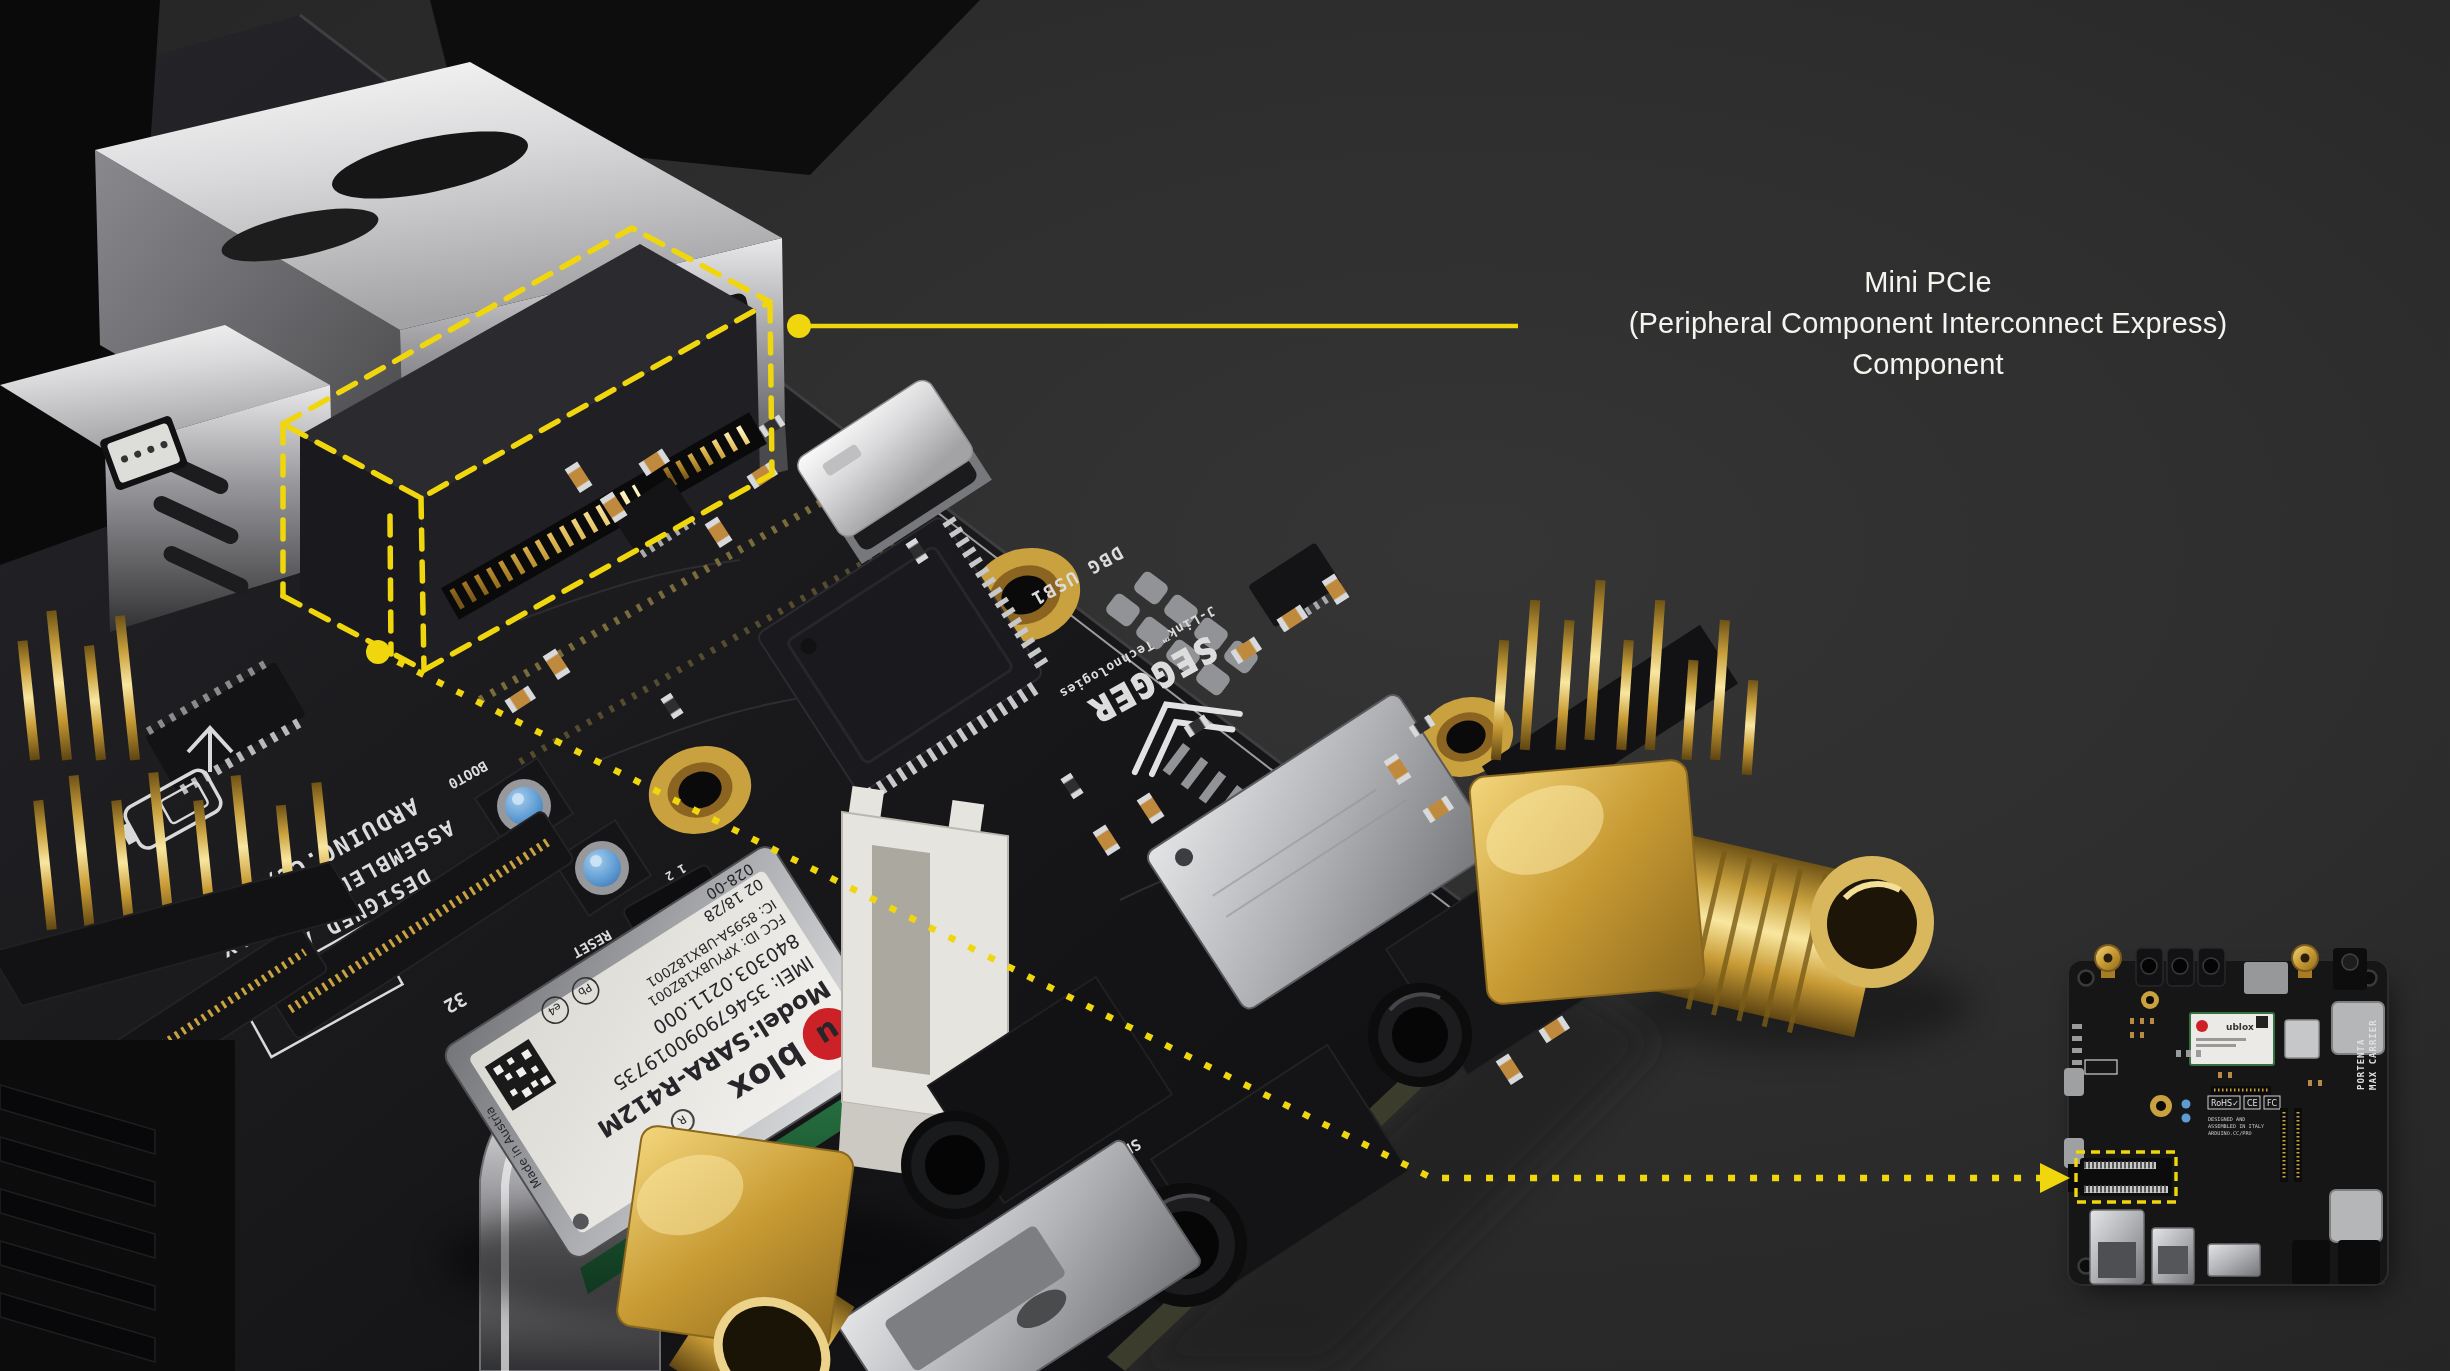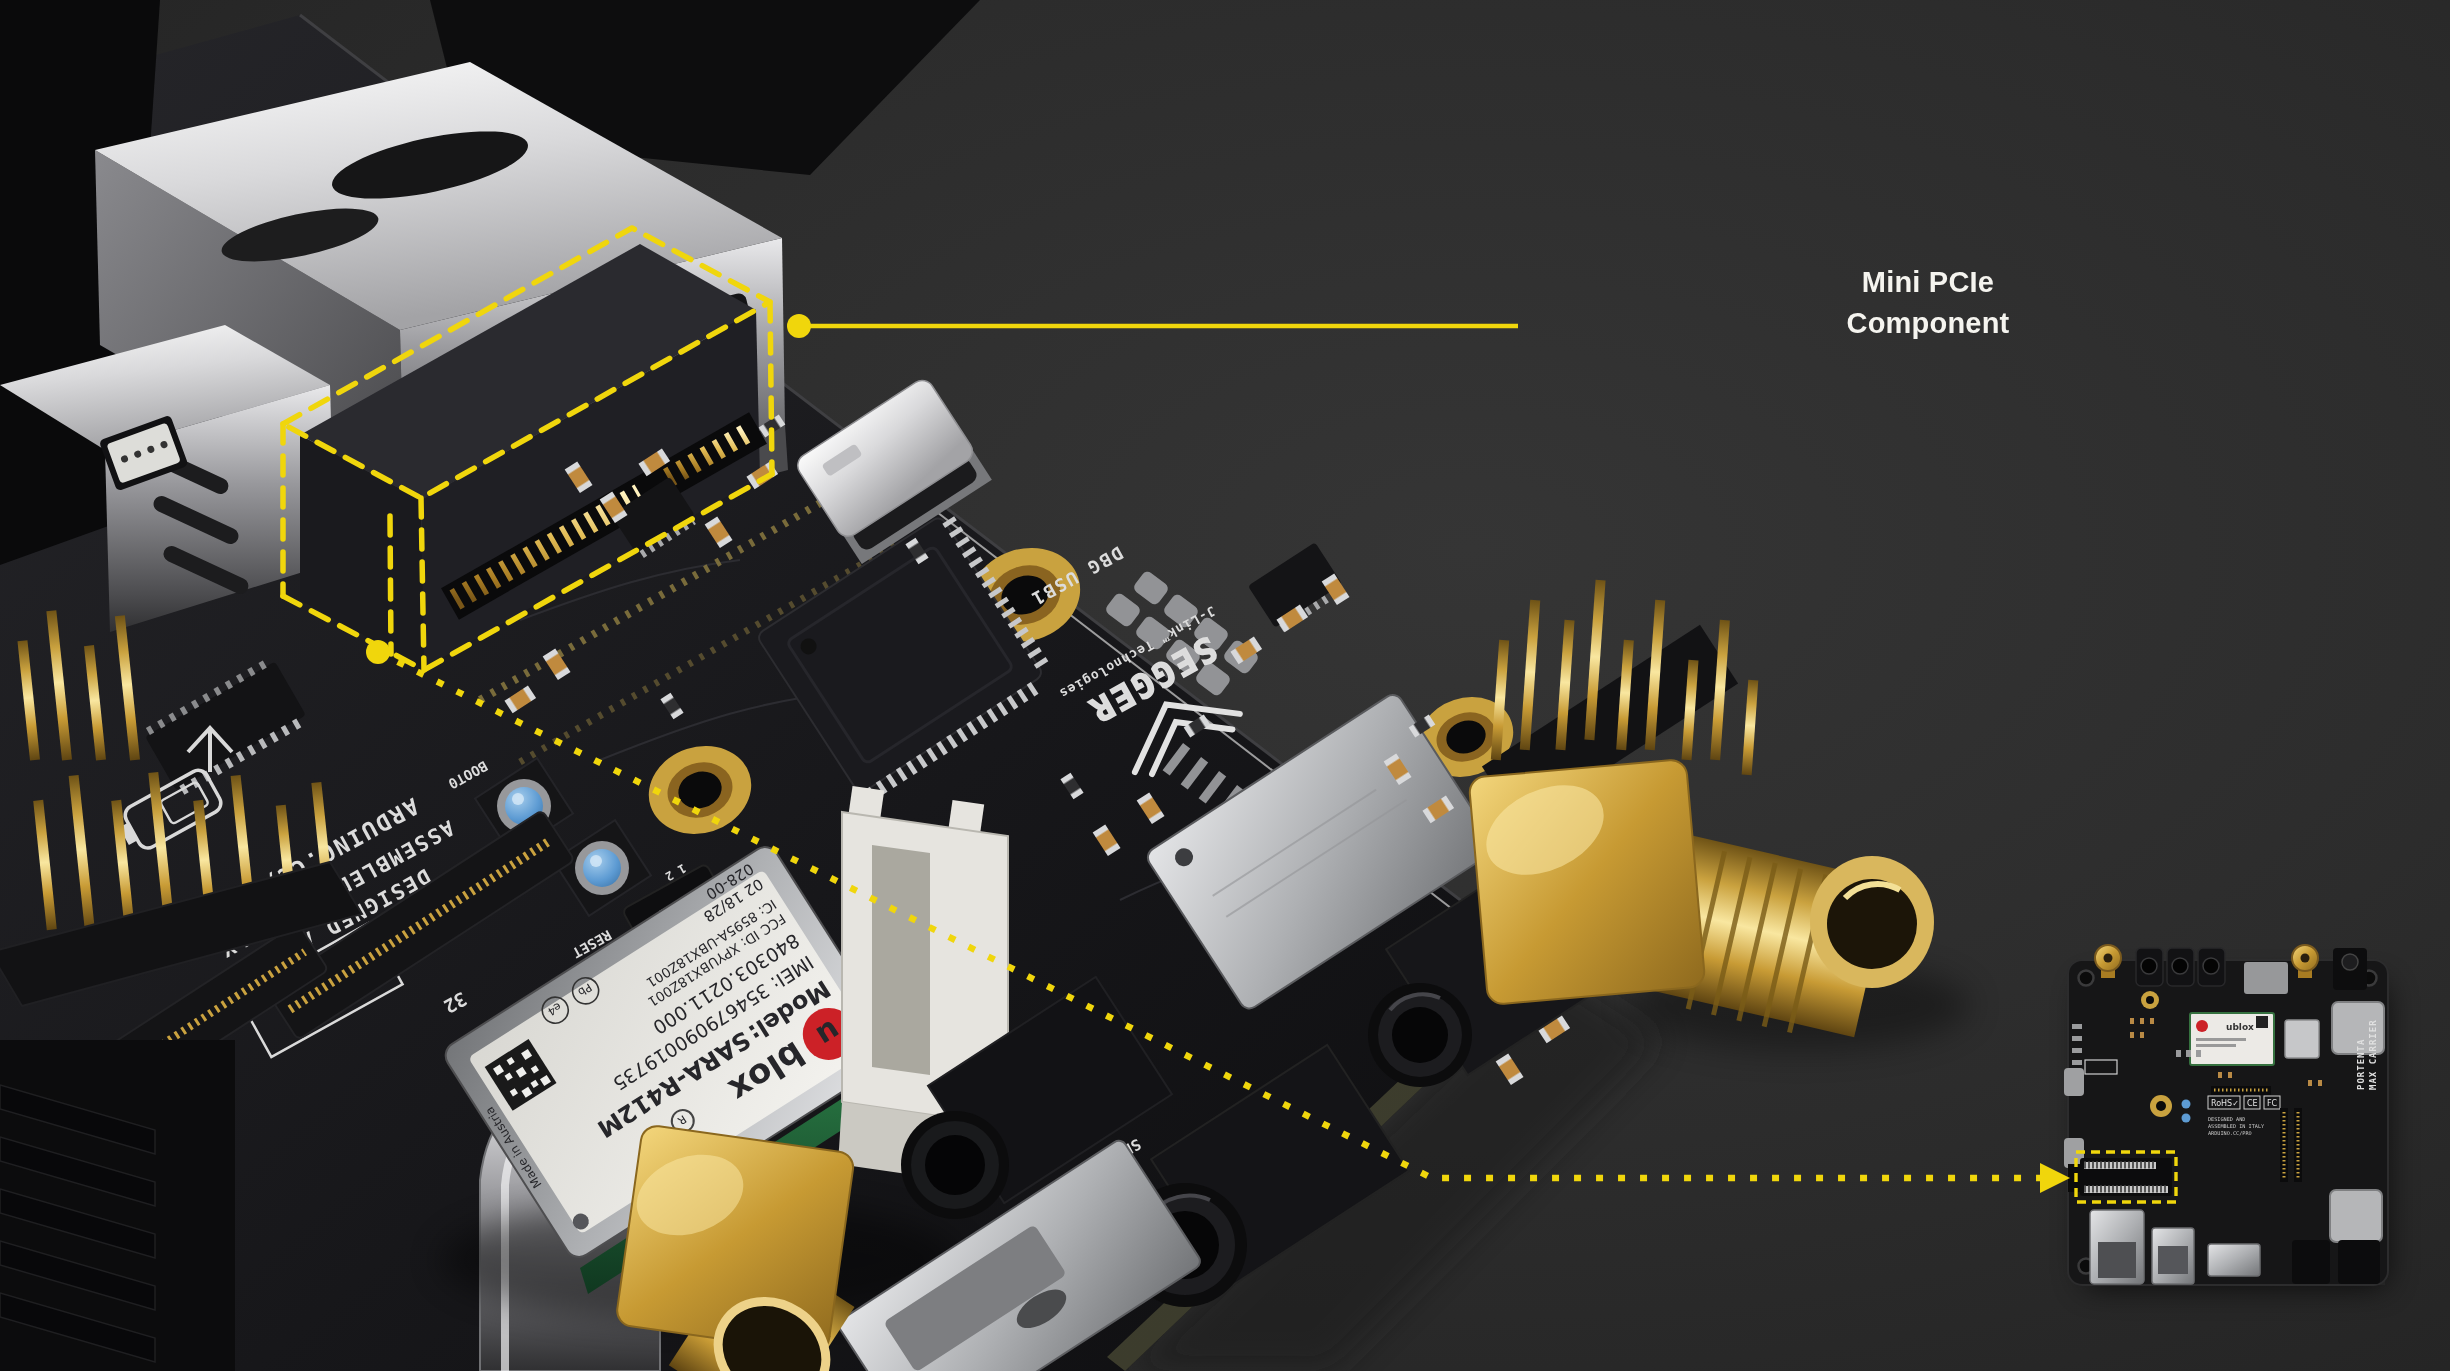--- a/index.html
+++ b/index.html
@@ -1,19 +1,19 @@
 <!DOCTYPE html>
 <html><head>
 <meta charset="utf-8">
 <style>
   html,body{margin:0;padding:0;background:#2c2c2c;}
   .stage{position:relative;width:2450px;height:1371px;overflow:hidden;background:#2c2c2c;}
   .stage svg{position:absolute;left:0;top:0;}
   .callout{position:absolute;left:1516px;top:262px;width:824px;text-align:center;
-    font-family:"Liberation Sans",sans-serif;font-weight:700;font-size:29px;line-height:41px;
+    font-family:"Liberation Sans",sans-serif;font-weight:400;font-size:29px;line-height:41px;
     color:#f5f4ef;letter-spacing:.2px;}
   .silk{font-family:"DejaVu Sans Mono",monospace;font-weight:700;fill:#dcdcdc;}
   .lbl{font-family:"DejaVu Sans",sans-serif;fill:#26262a;}
 </style>
 </head>
 <body>
 
 <div class="stage">
 <svg width="2450" height="1371" viewBox="0 0 2450 1371">
 <defs>
@@ -562,15 +562,16 @@
 </g>
 <circle cx="799" cy="326" r="12" fill="#F0D60C"></circle>
 <line x1="810" y1="326" x2="1518" y2="326" stroke="#F0D60C" stroke-width="4.5"></line>
 <circle cx="378" cy="652" r="12" fill="#F0D60C"></circle>
 <path d="M 378,652 L 1432,1178 L 2040,1178" stroke="#F0D60C" stroke-width="6.5" fill="none" stroke-dasharray="7 15"></path>
 <polygon points="2040,1163 2040,1193 2070,1178" fill="#F0D60C"></polygon>
 </svg>
 
 <div class="callout">
   <div>Mini PCIe</div>
+  <div>(Peripheral Component Interconnect Express)</div>
   <div>Component</div>
 </div>
 </div>
 
 </body></html>

